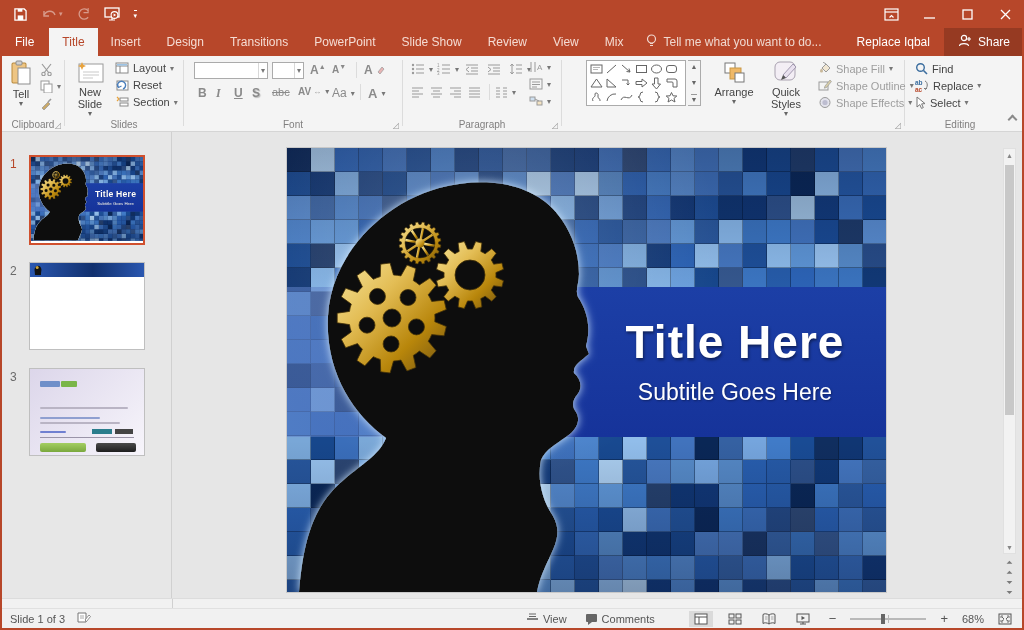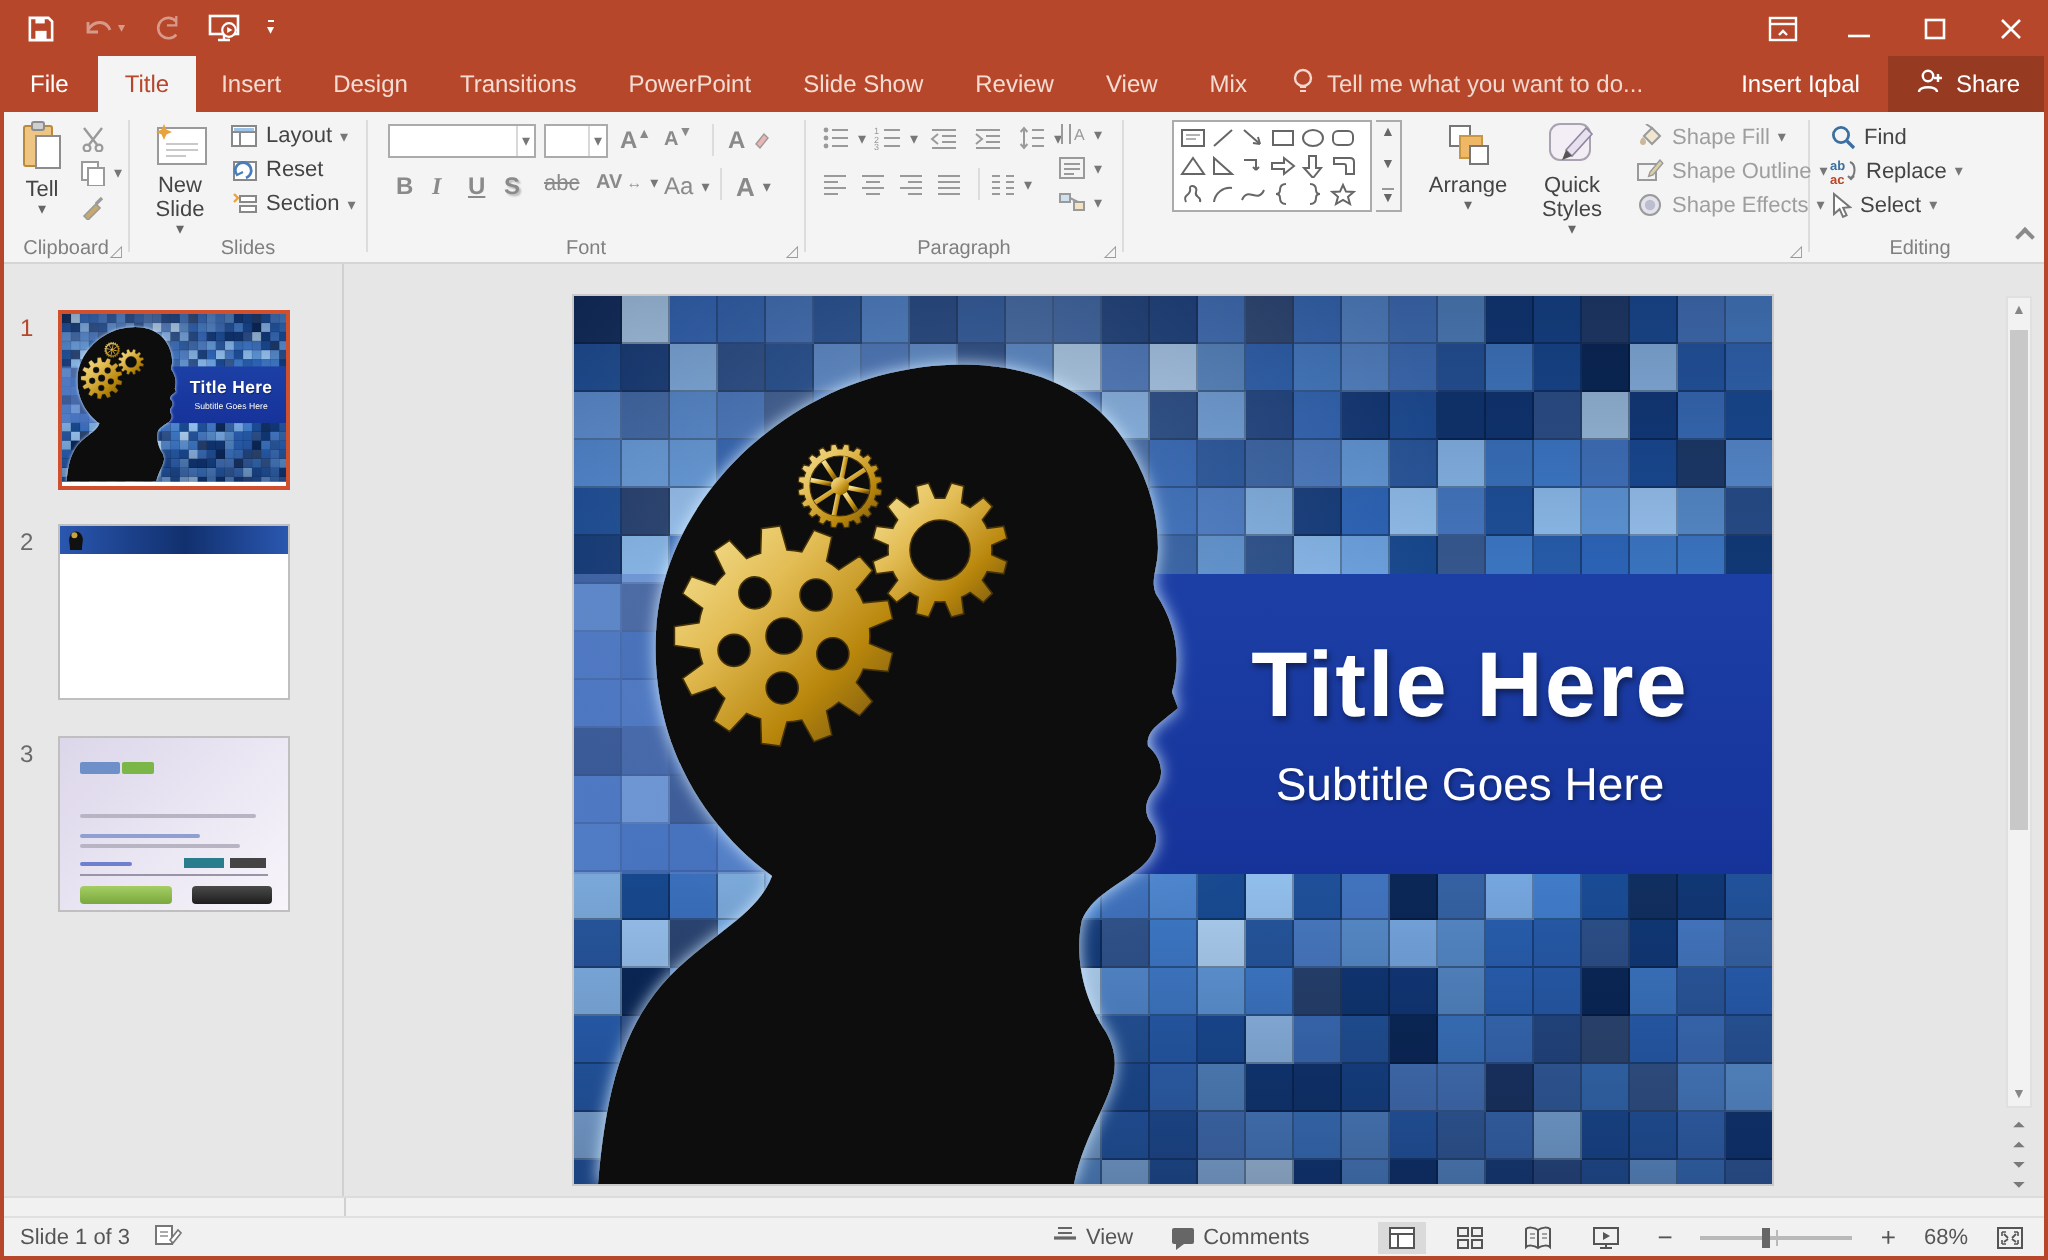--- a/index.html
+++ b/index.html
@@ -170,21 +170,21 @@
         <div class="tab">Mix</div>
       </div>
     <div id="tellme">
       <span><svg width="11" height="14" viewBox="0 0 11 14">
             <circle cx="5.5" cy="5" r="4" fill="none" stroke="#f0d8cf" stroke-width="1.2"></circle>
             <path d="M4 9.5 h3 M4 11.5 h3" stroke="#f0d8cf" stroke-width="1.1"></path>
           </svg></span>
       <span>Tell me what you want to do...</span>
     </div>
     <div id="tabspacer"></div>
-    <div id="username">Insert Iqbal</div>
+    <div id="username">Replace Iqbal</div>
     <div id="share">
       <span><svg width="14" height="13" viewBox="0 0 14 13">
             <circle cx="6" cy="4" r="2.6" fill="none" stroke="#fff" stroke-width="1.2"></circle>
             <path d="M1.5 12 C1.5 8.8, 10.5 8.8, 10.5 12" fill="none" stroke="#fff" stroke-width="1.2"></path>
             <path d="M11 3 v4 M9 5 h4" stroke="#fff" stroke-width="1.2"></path>
           </svg></span>
       <span>Share</span>
     </div>
   </div>
 

